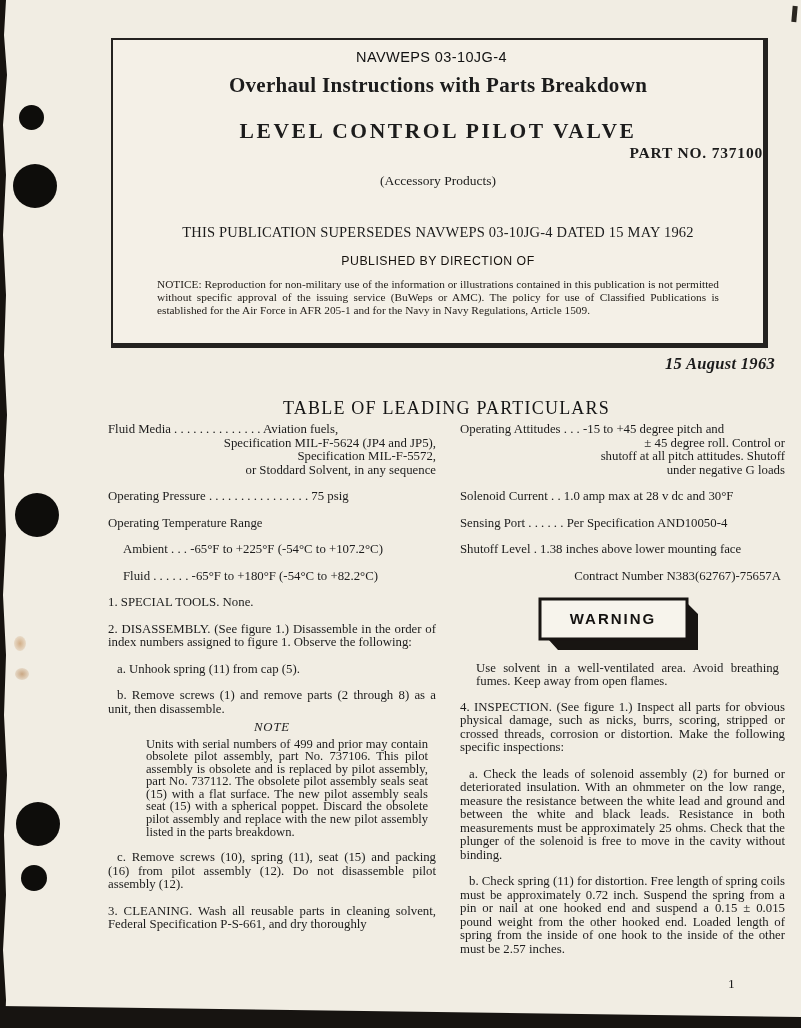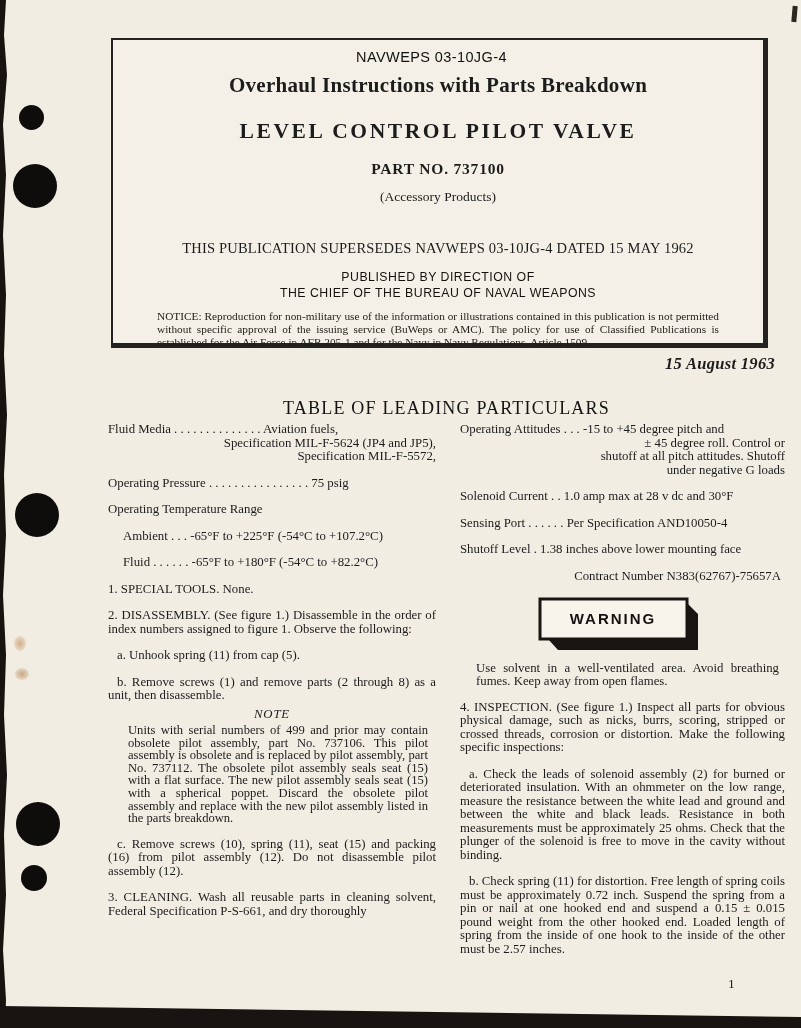--- a/index.html
+++ b/index.html
@@ -33,21 +33,21 @@
 
   
   .header-box{
     position:absolute;left:111px;top:38px;width:650px;height:303px;
     border:2px solid #242220;border-right-width:5px;border-bottom-width:5px;
     background:#f4f0e7;text-align:center;
   }
   .doc-number{margin:9px 13px 0 0;font-family:"Liberation Sans",sans-serif;font-size:14.5px;letter-spacing:.4px;color:#121212;}
   .box-title{margin-top:8px;font-size:21px;font-weight:bold;letter-spacing:.3px;}
   .box-subject{margin-top:21px;font-size:21.5px;font-weight:bold;letter-spacing:2.6px;}
-  .box-part{margin-top:16px;font-size:15.5px;font-weight:bold;letter-spacing:.8px;}
+  .box-part{margin-top:0;font-size:15.5px;font-weight:bold;letter-spacing:.8px;text-align:right;}
   .box-accessory{margin-top:11px;font-size:13.5px;}
   .box-supersedes{margin-top:35px;font-size:14.5px;letter-spacing:.2px;}
   .box-pub{margin-top:12px;font-family:"Liberation Sans",sans-serif;font-size:12.3px;letter-spacing:.5px;line-height:16px;color:#15110d;}
   .box-pub2{margin-top:0;font-family:"Liberation Sans",sans-serif;font-size:12.3px;letter-spacing:.5px;line-height:16px;color:#15110d;}
   .box-notice{margin:9px auto 0;width:562px;font-size:11.3px;line-height:13px;text-align:justify;color:#1f1b17;}
 
   .pub-date{position:absolute;top:354px;right:26px;font-size:16.5px;font-style:italic;font-weight:bold;letter-spacing:.3px;}
 
   .particulars-title{position:absolute;left:108px;top:398px;width:677px;text-align:center;font-size:18px;letter-spacing:1.2px;color:#141414;}
 
@@ -57,21 +57,21 @@
 
   .p-entry{margin-bottom:13px;}
   .p-entry .first{text-align:left;}
   .p-entry .cont{text-align:right;}
   .p-entry.indent .first{padding-left:15px;}
   .p-entry.right-align .first{text-align:right;padding-right:4px;}
 
   .body-para{margin-bottom:13px;text-align:justify;}
   .body-para.sub{text-indent:9px;}
   .note-title{margin:2px 0 3px;text-align:center;letter-spacing:.8px;font-style:italic;}
-  .note-body{margin:0 8px 13px 20px;text-align:justify;line-height:12.6px;font-size:12.6px;}
+  .note-body{margin:0 8px 13px 38px;text-align:justify;line-height:12.6px;font-size:12.6px;}
 
   .warning-wrap{margin:3px 0 6px;text-align:center;}
   .warning-svg{display:inline-block;}
   .warning-caption{margin:2px 6px 12px 16px;text-align:justify;}
 
   .page-number{position:absolute;left:728px;top:976px;font-size:13.5px;}
 </style>
 </head>
 <body>
 
@@ -91,33 +91,33 @@
   <div class="edge-nick"></div>
 
   <div class="header-box">
     <div class="doc-number">NAVWEPS 03-10JG-4</div>
     <div class="box-title">Overhaul Instructions with Parts Breakdown</div>
     <div class="box-subject">LEVEL CONTROL PILOT VALVE</div>
     <div class="box-part">PART NO. 737100</div>
     <div class="box-accessory">(Accessory Products)</div>
     <div class="box-supersedes">THIS PUBLICATION SUPERSEDES NAVWEPS 03-10JG-4 DATED 15 MAY 1962</div>
     <div class="box-pub">PUBLISHED BY DIRECTION OF</div>
-    <div class="box-pub2">THE CHIEF OF THE BUREAU OF NAVAL WEAPONS</div>
     <div class="box-notice">NOTICE: Reproduction for non-military use of the information or illustrations contained in this publication is not permitted without specific approval of the issuing service (BuWeps or AMC). The policy for use of Classified Publications is established for the Air Force in AFR 205-1 and for the Navy in Navy Regulations, Article 1509.</div>
   </div>
 
   <div class="pub-date">15 August 1963</div>
 
   <div class="particulars-title">TABLE OF LEADING PARTICULARS</div>
 
   <div class="col left">
     <div class="p-entry">
       <div class="first">Fluid Media . . . . . . . . . . . . . .  Aviation fuels,</div>
       <div class="cont">Specification MIL-F-5624 (JP4 and JP5),</div>
       <div class="cont">Specification MIL-F-5572,</div>
+      <div class="cont">or Stoddard Solvent, in any sequence</div>
     </div>
     <div class="p-entry">
       <div class="first">Operating Pressure  . . . . . . . . . . . . . . . . 75 psig</div>
     </div>
     <div class="p-entry">
       <div class="first">Operating Temperature Range</div>
     </div>
     <div class="p-entry indent">
       <div class="first">Ambient . . .  -65°F to +225°F (-54°C to +107.2°C)</div>
     </div>

